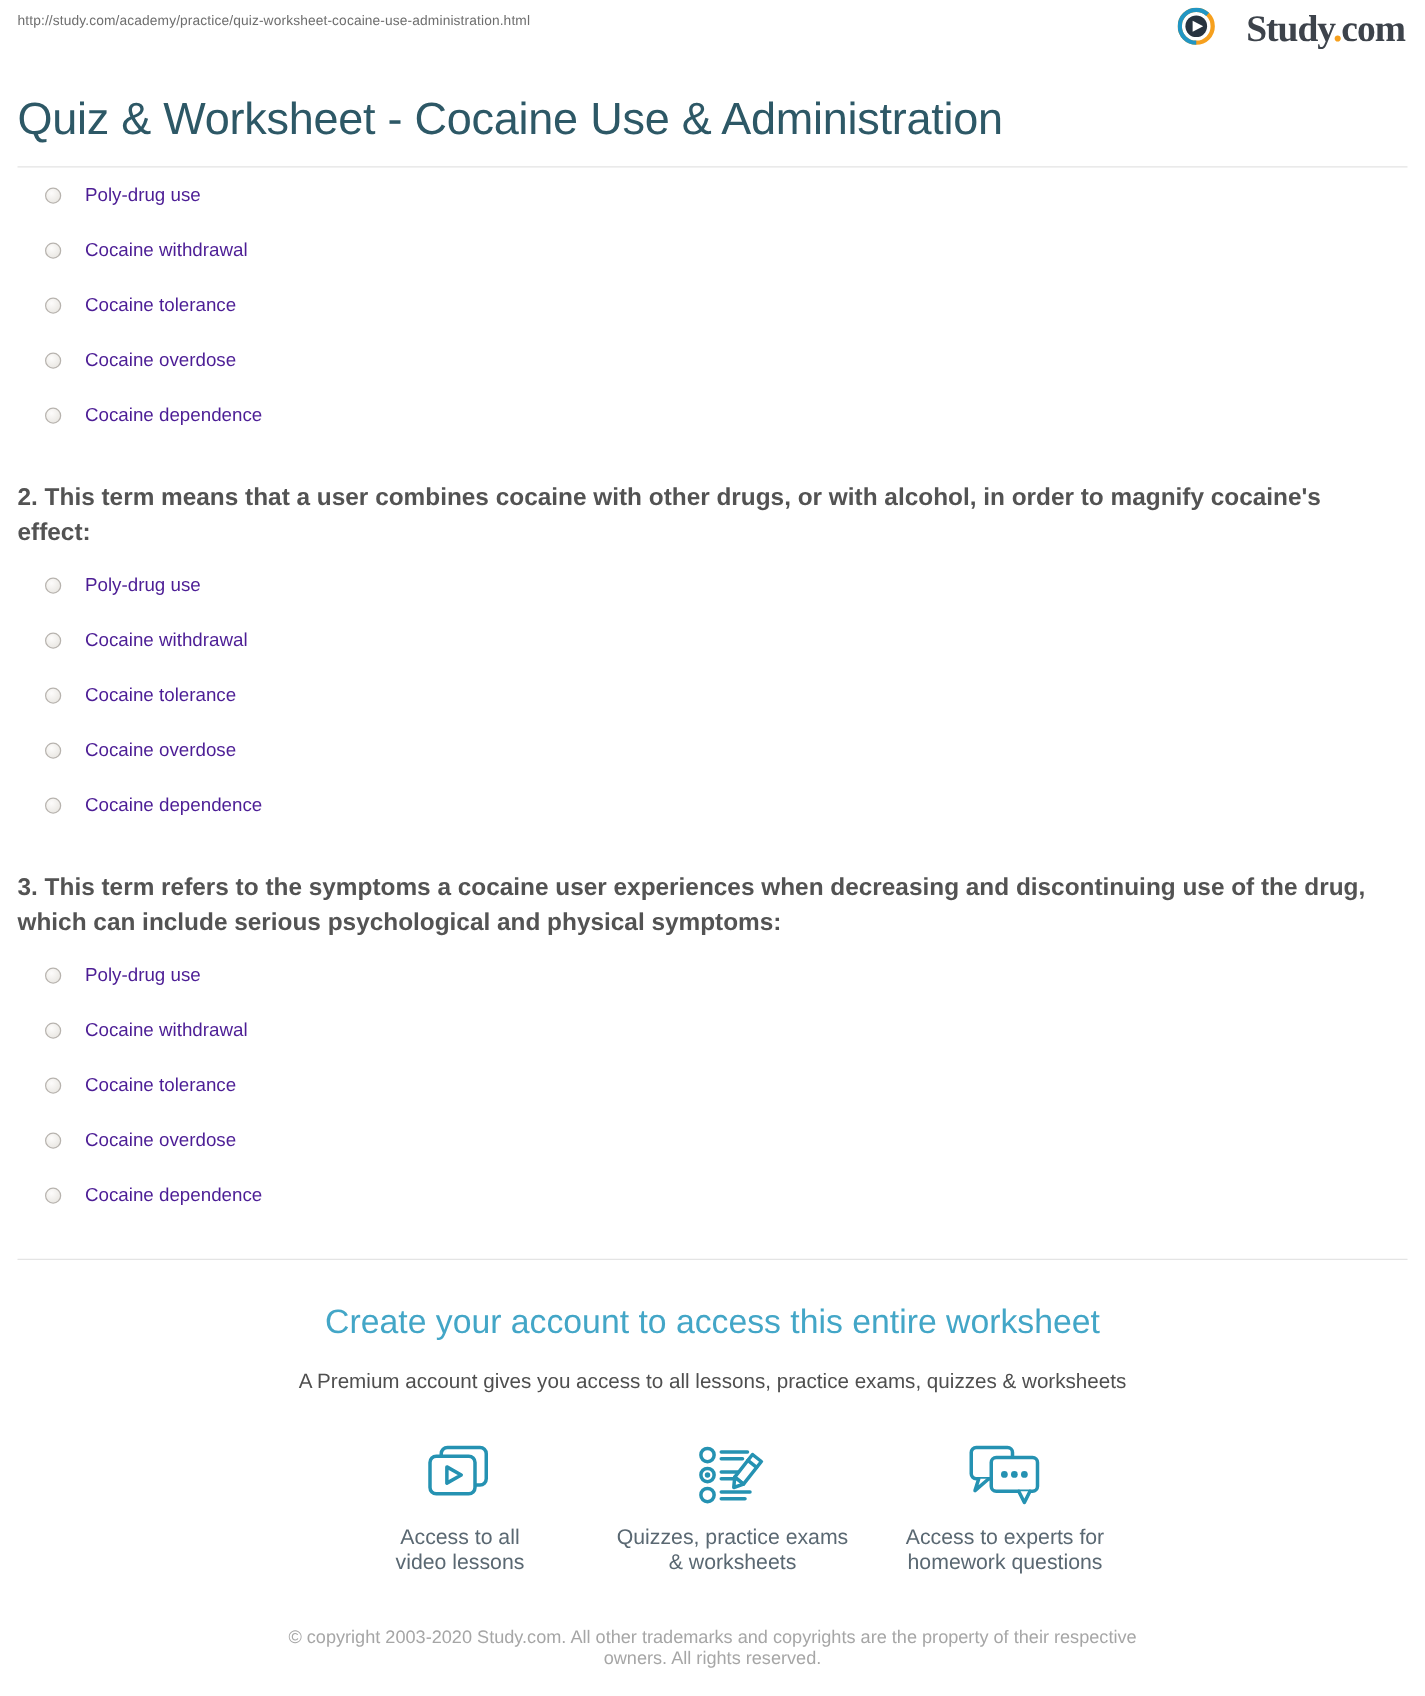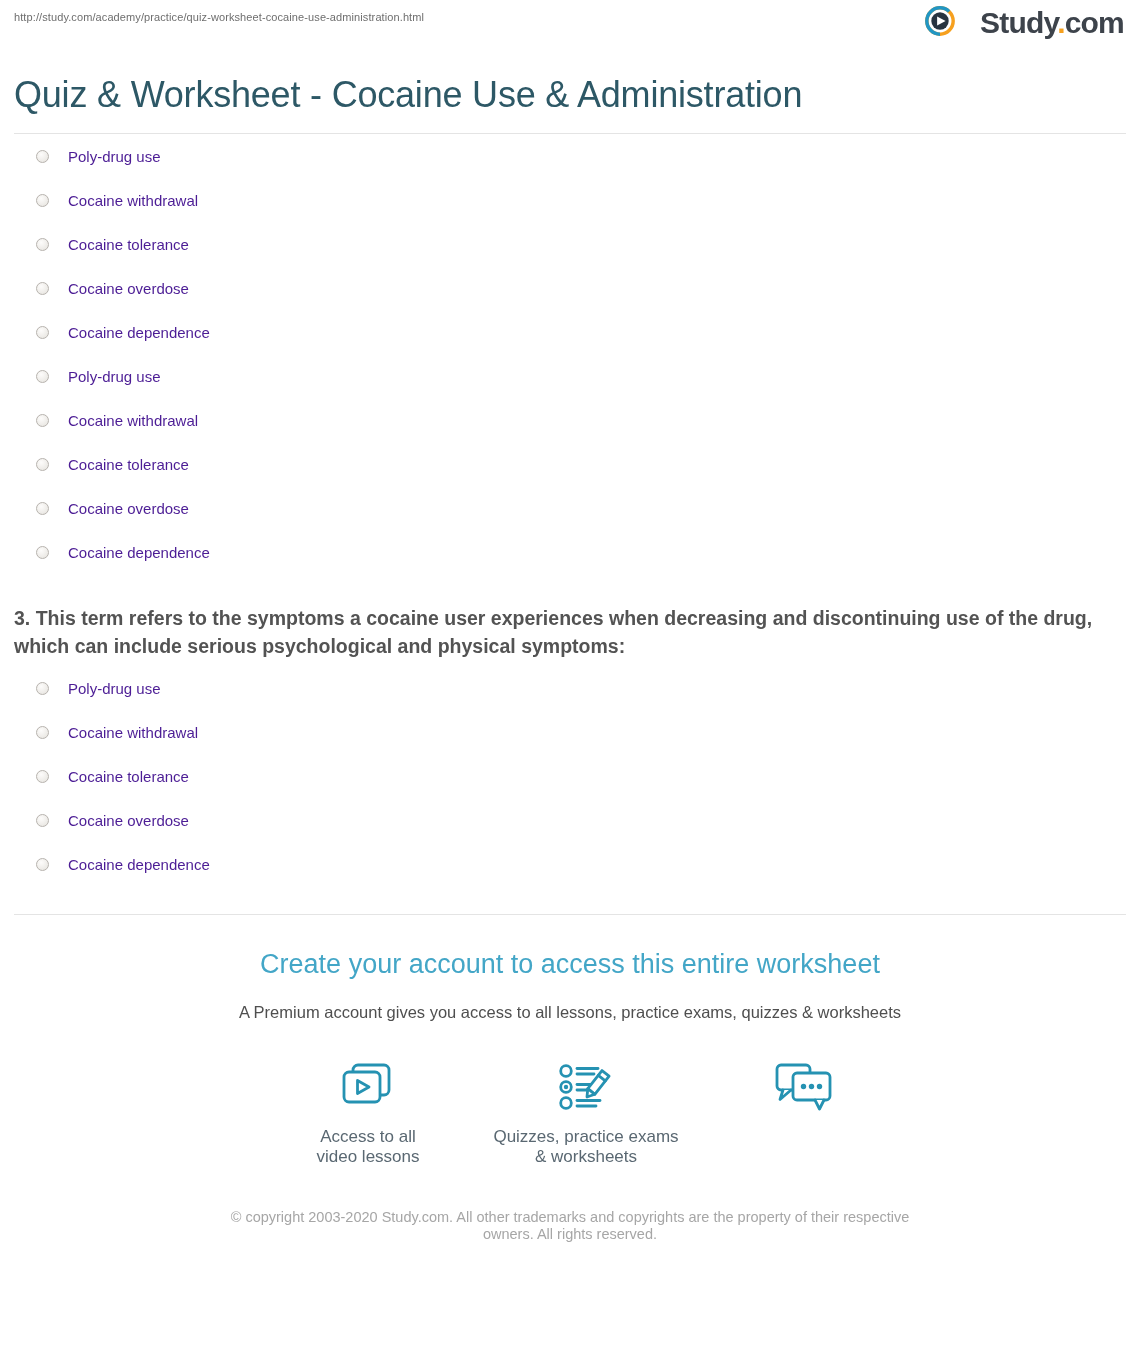--- a/index.html
+++ b/index.html
@@ -13,20 +13,21 @@
   
   .topbar { position:relative; height:58px; }
   .url {
     position:absolute; left:14px; top:11px;
     font-size:11px; color:#6e6e6e; letter-spacing:0.1px;
   }
   .logo {
     position:absolute; right:16px; top:6px;
     display:flex; align-items:flex-end; gap:25px;
     cursor:pointer;
+    font-family:Liberation Serif, serif;
   }
   .logo-text {
     font-size:30px; font-weight:bold; color:#3d434b; letter-spacing:-0.8px;
   }
   .logo-dot { color:#f6a01e; }
 
   
   .page-title {
     margin:16px 14px 0 14px;
     font-size:36px; font-weight:normal; color:#2d5866;
@@ -121,20 +122,21 @@
     <span class="radio"></span>
     <span class="opt-label">Cocaine overdose</span>
   </div>
   <div class="option">
     <span class="radio"></span>
     <span class="opt-label">Cocaine dependence</span>
   </div>
 </section>
 
 <section class="question-block">
+  <h2 class="q-text">2. This term means that a user combines cocaine with other drugs, or with alcohol, in order to magnify cocaine's effect:</h2>
   <div class="option">
     <span class="radio"></span>
     <span class="opt-label">Poly-drug use</span>
   </div>
   <div class="option">
     <span class="radio"></span>
     <span class="opt-label">Cocaine withdrawal</span>
   </div>
   <div class="option">
     <span class="radio"></span>
@@ -224,17 +226,21 @@
       <svg viewBox="0 0 64 52" width="64" height="52" fill="none" stroke="#2592b2" stroke-width="2.8" stroke-linejoin="round" stroke-linecap="round">
         <rect x="5" y="3" width="33" height="25" rx="4"></rect>
         <path d="M11 28 L8 37.5 L19 28" fill="#ffffff"></path>
         <rect x="21" y="11" width="37" height="27" rx="4" fill="#ffffff"></rect>
         <path d="M43 38 L47.5 47 L52 38" fill="#ffffff"></path>
         <circle cx="31.5" cy="24.5" r="2.7" fill="#2592b2" stroke="none"></circle>
         <circle cx="39.5" cy="24.5" r="2.7" fill="#2592b2" stroke="none"></circle>
         <circle cx="47.5" cy="24.5" r="2.7" fill="#2592b2" stroke="none"></circle>
       </svg>
     </span>
+    <div class="caption">
+      <div>Access to experts for</div>
+      <div>homework questions</div>
+    </div>
   </div>
 
 </div>
 
 <div class="copyright">© copyright 2003-2020 Study.com. All other trademarks and copyrights are the property of their respective owners. All rights reserved.</div>
 
 </body></html>

